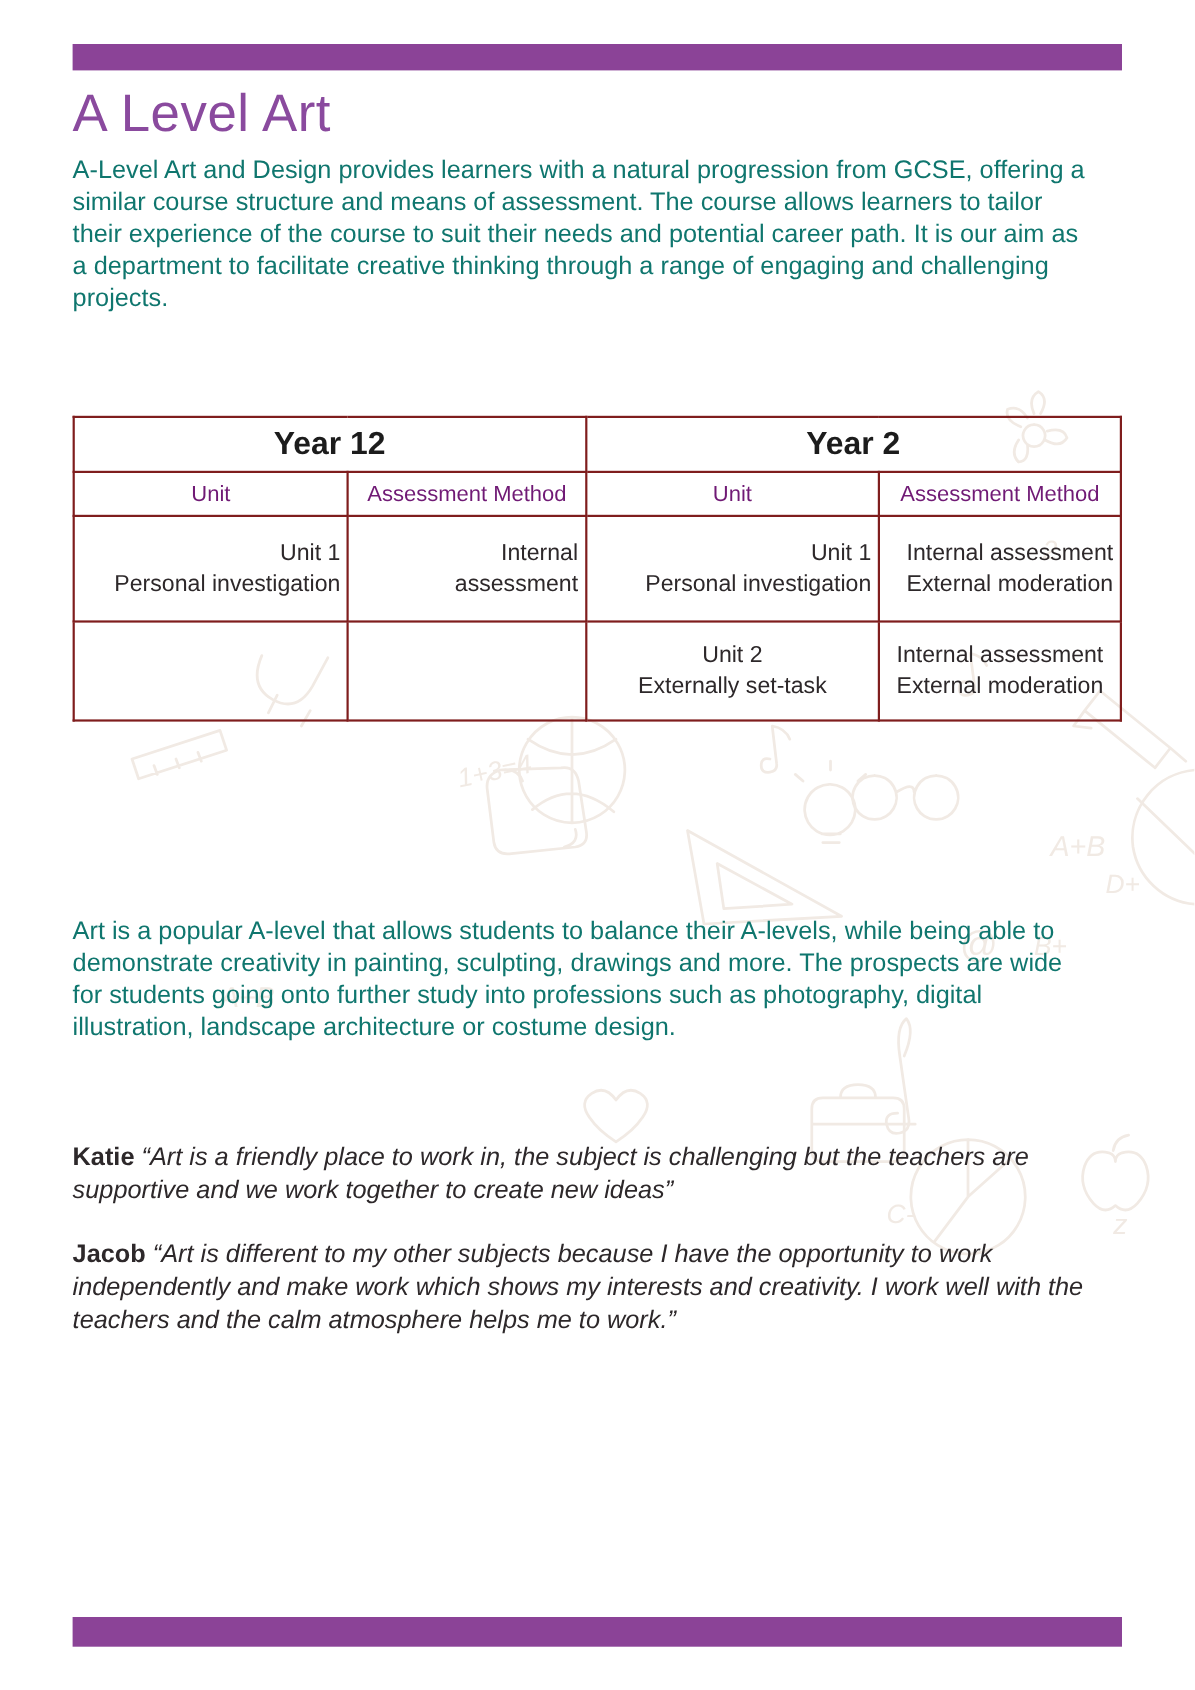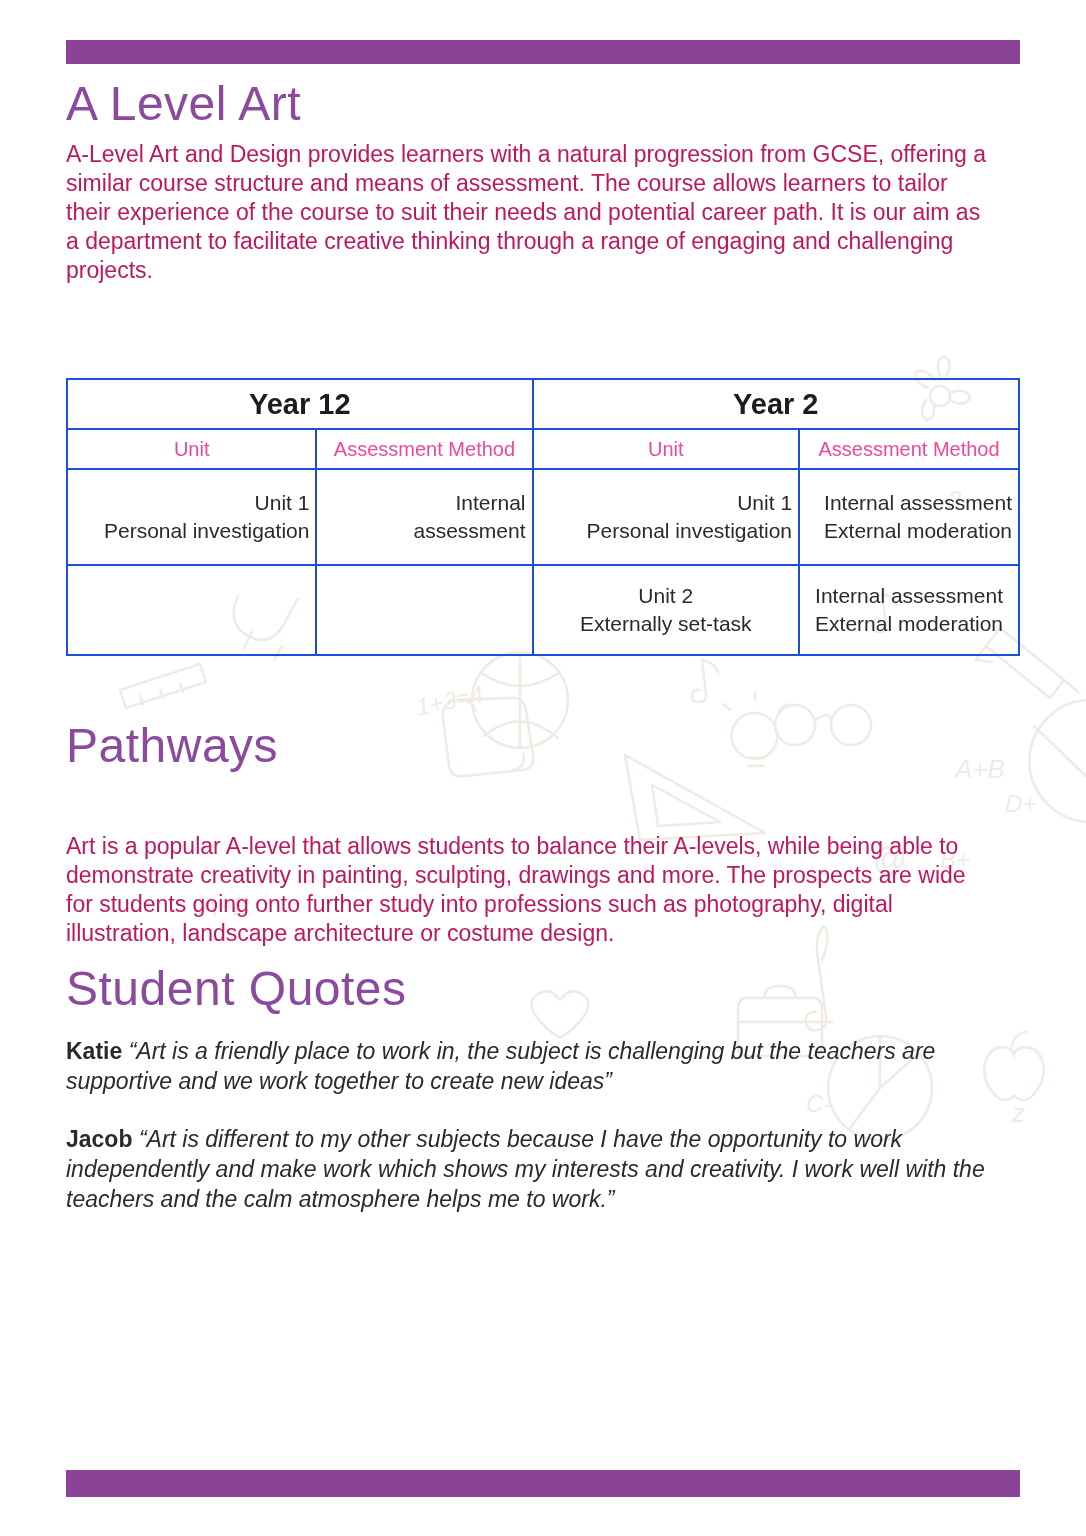--- a/index.html
+++ b/index.html
@@ -44,52 +44,52 @@
   #title-programme  { top: 301px; }
   #title-pathways   { top: 720px; }
   #title-quotes     { top: 963px; }
 
   .body-text {
     position: absolute;
     left: 66px;
     margin: 0;
     font-size: 23px;
     line-height: 29px;
-    color: #be185d;
+    color: #0f766e;
   }
   #intro-paragraph    { top: 140px; width: 930px; }
   #pathways-paragraph { top: 784px; width: 930px; margin-top: 48px; }
 
   table.programme {
     position: absolute;
     top: 378px;
     left: 66px;
     width: 954px;
     border-collapse: collapse;
     table-layout: fixed;
     background: transparent;
   }
   table.programme th, table.programme td {
-    border: 2px solid #1d4ed8;
+    border: 2px solid #7f1d1d;
     text-align: center;
     vertical-align: middle;
     padding: 2px 6px;
     background: transparent;
   }
   tr.year-row th {
     height: 44px;
     font-size: 29px;
     font-weight: 700;
     color: #1c1c1c;
   }
   tr.colhead-row th {
     height: 34px;
     font-size: 20px;
     font-weight: 400;
-    color: #ec4899;
+    color: #701a75;
   }
   tr.unit-row-1 td { height: 90px; text-align: right; }
   tr.unit-row-2 td { height: 84px; }
   tr.unit-row-1 td, tr.unit-row-2 td {
     font-size: 21px;
     line-height: 28px;
     white-space: pre-line;
     color: #2d282a;
   }
 
@@ -200,25 +200,23 @@
           <td></td>
           <td></td>
           <td>Unit 2
 Externally set-task</td>
           <td>Internal assessment
 External moderation</td>
         </tr>
       </tbody>
     </table>
 
-    <h2 class="heading" id="title-pathways">Pathways</h2>
 
     <p class="body-text" id="pathways-paragraph">Art is a popular A-level that allows students to balance their A-levels, while being able to demonstrate creativity in painting, sculpting, drawings and more. The prospects are wide for students going onto further study into professions such as photography, digital illustration, landscape architecture or costume design.</p>
 
-    <h2 class="heading" id="title-quotes">Student Quotes</h2>
 
     <p class="quote" id="quote-jacob"><span class="speaker">Jacob</span> <span class="quote-text">“Art is different to my other subjects because I have the opportunity to work independently and make work which shows my interests and creativity. I work well with the teachers and the calm atmosphere helps me to work.”</span></p>
 
     <p class="quote" id="quote-katie"><span class="speaker">Katie</span> <span class="quote-text">“Art is a friendly place to work in, the subject is challenging but the teachers are supportive and we work together to create new ideas”</span></p>
 
     <div class="bar bottom"></div>
 
   </div>
 </div>
 

